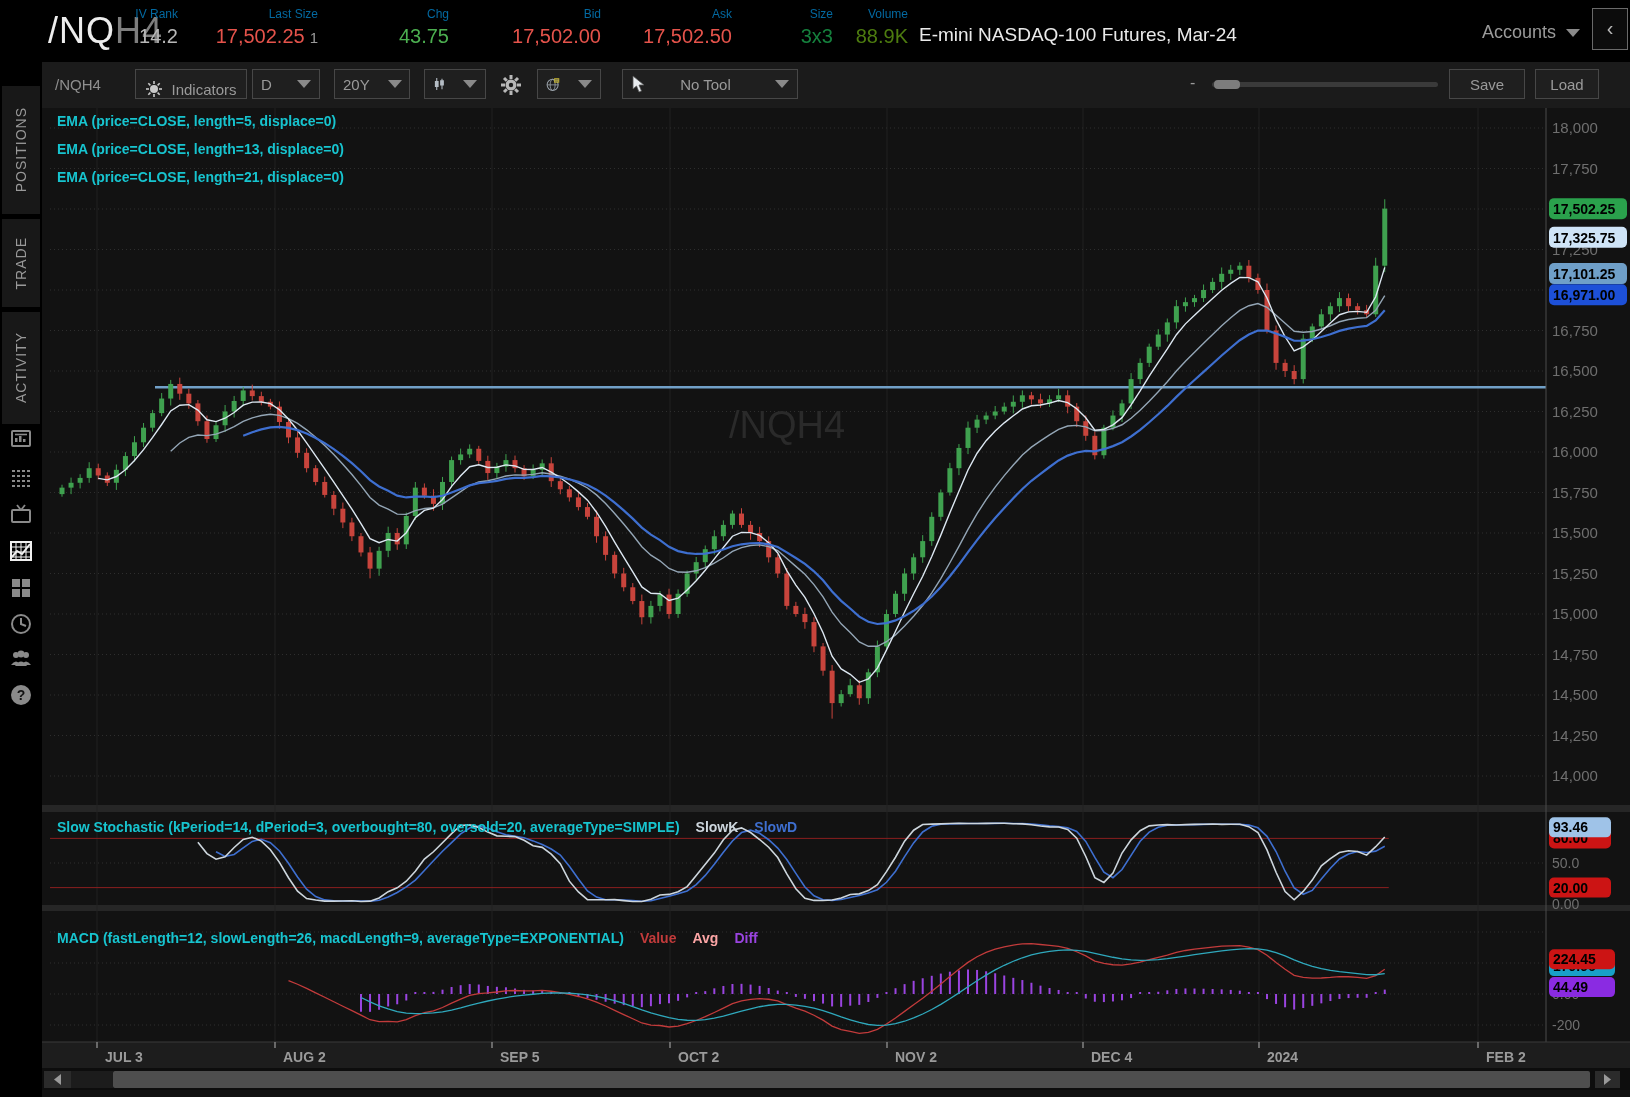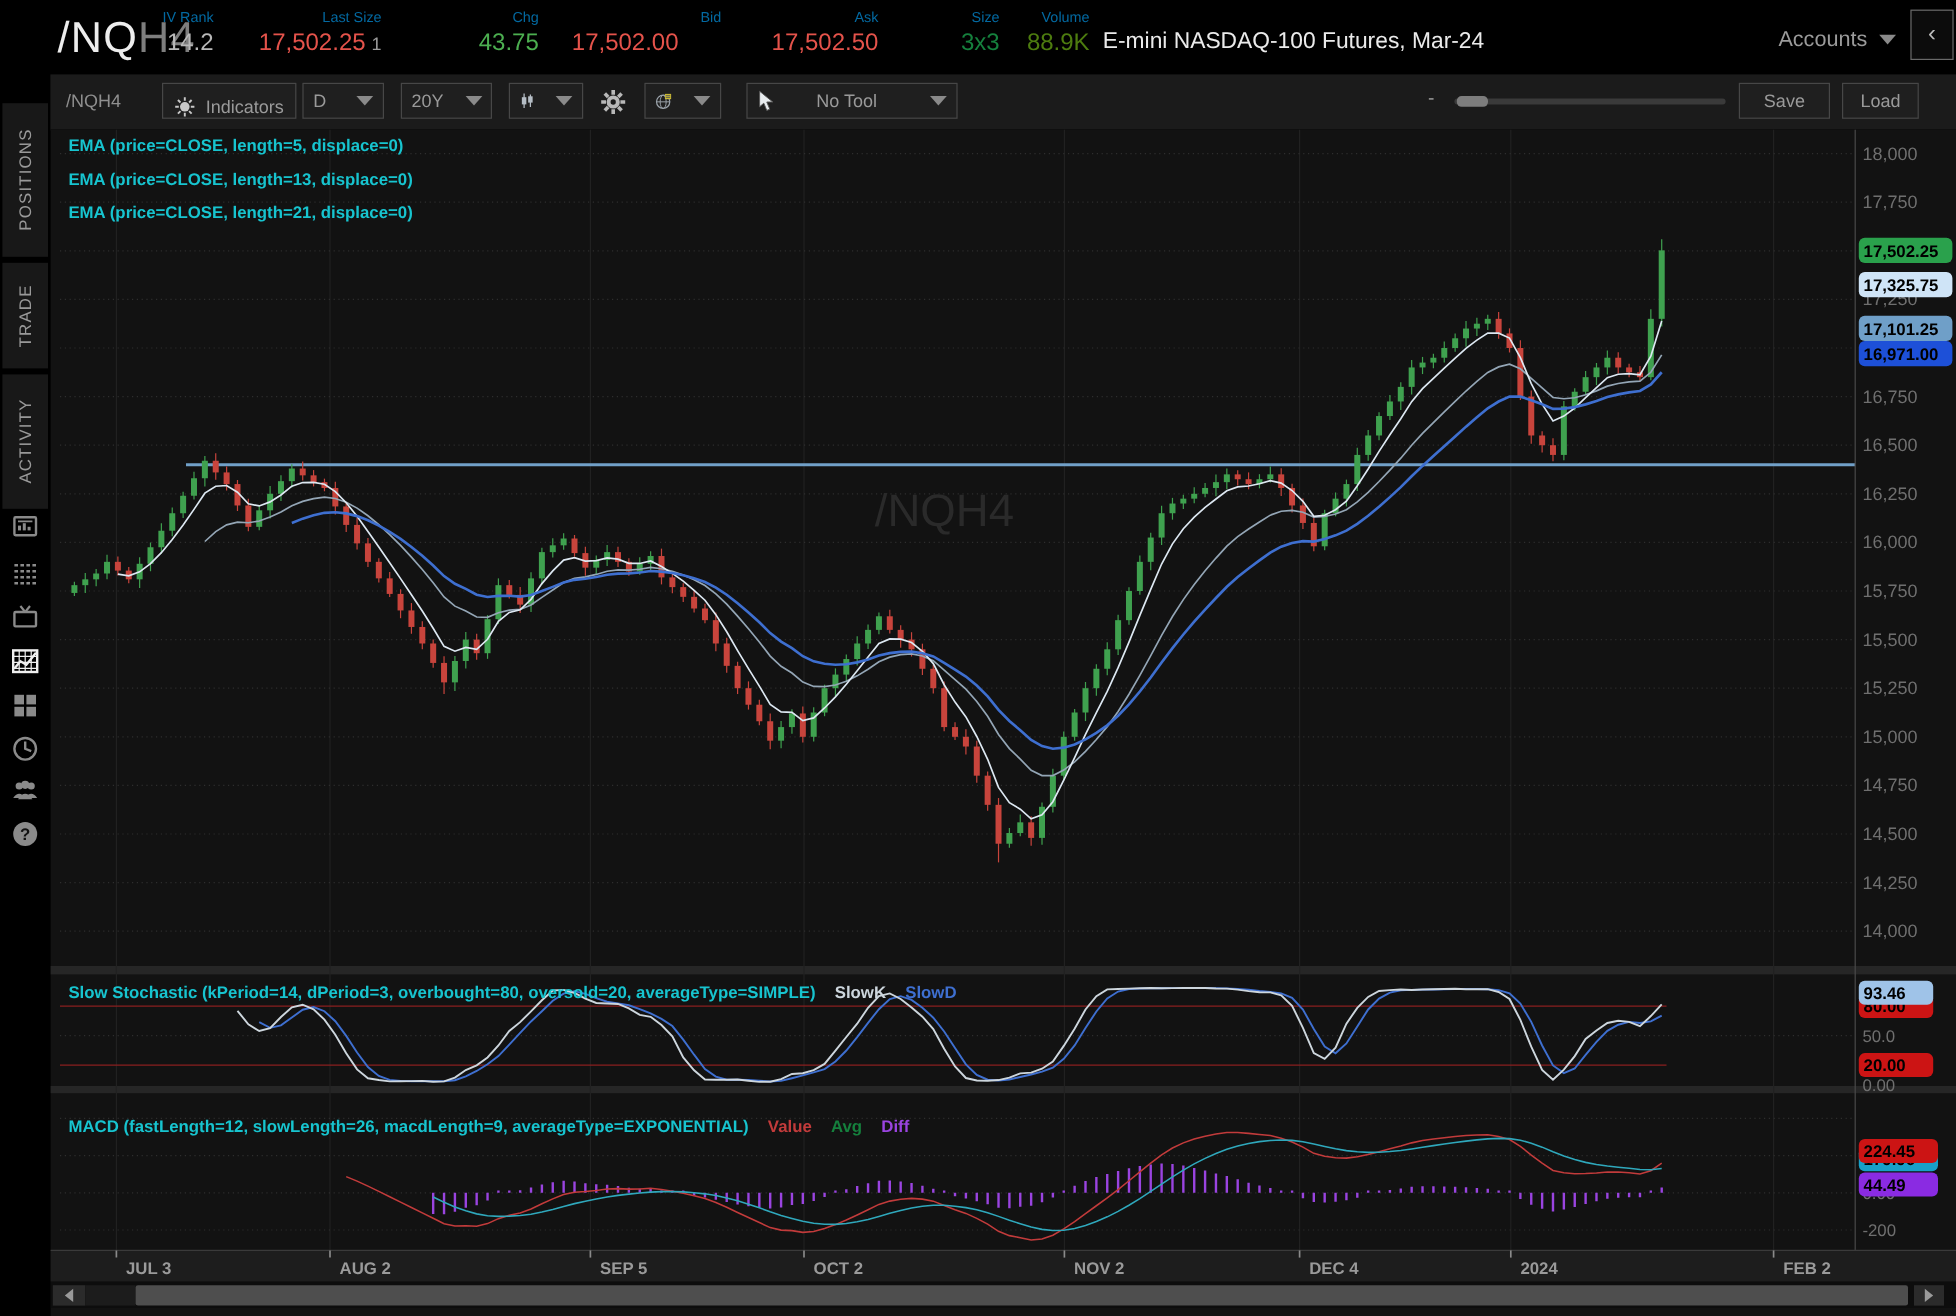--- a/index.html
+++ b/index.html
@@ -59,21 +59,21 @@
       <div class="hfield" style="left: 150px; width: 168px;">
         <div class="hlabel">Last Size</div>
         <div class="hvalue" style="color: rgb(229, 83, 75);">17,502.25<span class="hsuffix">1</span></div>
       </div>
       <div class="hfield" style="left: 289px; width: 160px;">
         <div class="hlabel">Chg</div>
         <div class="hvalue" style="color: rgb(76, 175, 80);">43.75</div>
       </div>
       <div class="hfield" style="left: 441px; width: 160px;">
         <div class="hlabel">Bid</div>
-        <div class="hvalue" style="color: rgb(229, 83, 75); text-align: center;">17,502.00</div>
+        <div class="hvalue" style="color: rgb(229, 83, 75);">17,502.00</div>
       </div>
       <div class="hfield" style="left: 572px; width: 160px;">
         <div class="hlabel">Ask</div>
         <div class="hvalue" style="color: rgb(229, 83, 75);">17,502.50</div>
       </div>
       <div class="hfield" style="left: 713px; width: 120px;">
         <div class="hlabel">Size</div>
         <div class="hvalue" style="color: #15803d; margin-left: 45px;">3x3</div>
       </div>
       <div class="hfield" style="left: 748px; width: 160px;">
@@ -790,14 +790,14 @@
 
 <div id="ema-labels">
     <div class="study-row" style="left: 57px; top: 113px;">EMA (price=CLOSE, length=5, displace=0)</div>
     <div class="study-row" style="left: 57px; top: 141px;">EMA (price=CLOSE, length=13, displace=0)</div>
     <div class="study-row" style="left: 57px; top: 169px;">EMA (price=CLOSE, length=21, displace=0)</div>
   </div>
 <div class="study-row" style="left:57px;top:819px;">
   <span>Slow Stochastic (kPeriod=14, dPeriod=3, overbought=80, oversold=20, averageType=SIMPLE)</span><span id="stoch-plots"><span class="plot-name" style="color: rgb(205, 214, 221);">SlowK</span><span class="plot-name" style="color: rgb(62, 111, 208);">SlowD</span></span>
 </div>
 <div class="study-row" style="left:57px;top:930px;">
-  <span>MACD (fastLength=12, slowLength=26, macdLength=9, averageType=EXPONENTIAL)</span><span id="macd-plots"><span class="plot-name" style="color: rgb(194, 59, 59);">Value</span><span class="plot-name" style="color: #15803d;">Avg</span><span class="plot-name" style="color: rgb(154, 68, 224);">Diff</span></span>
+  <span>MACD (fastLength=12, slowLength=26, macdLength=9, averageType=EXPONENTIAL)</span><span id="macd-plots"><span class="plot-name" style="color: rgb(194, 59, 59);">Value</span><span class="plot-name" style="color: #fca5a5;">Avg</span><span class="plot-name" style="color: rgb(154, 68, 224);">Diff</span></span>
 </div>
 
 </body></html>

